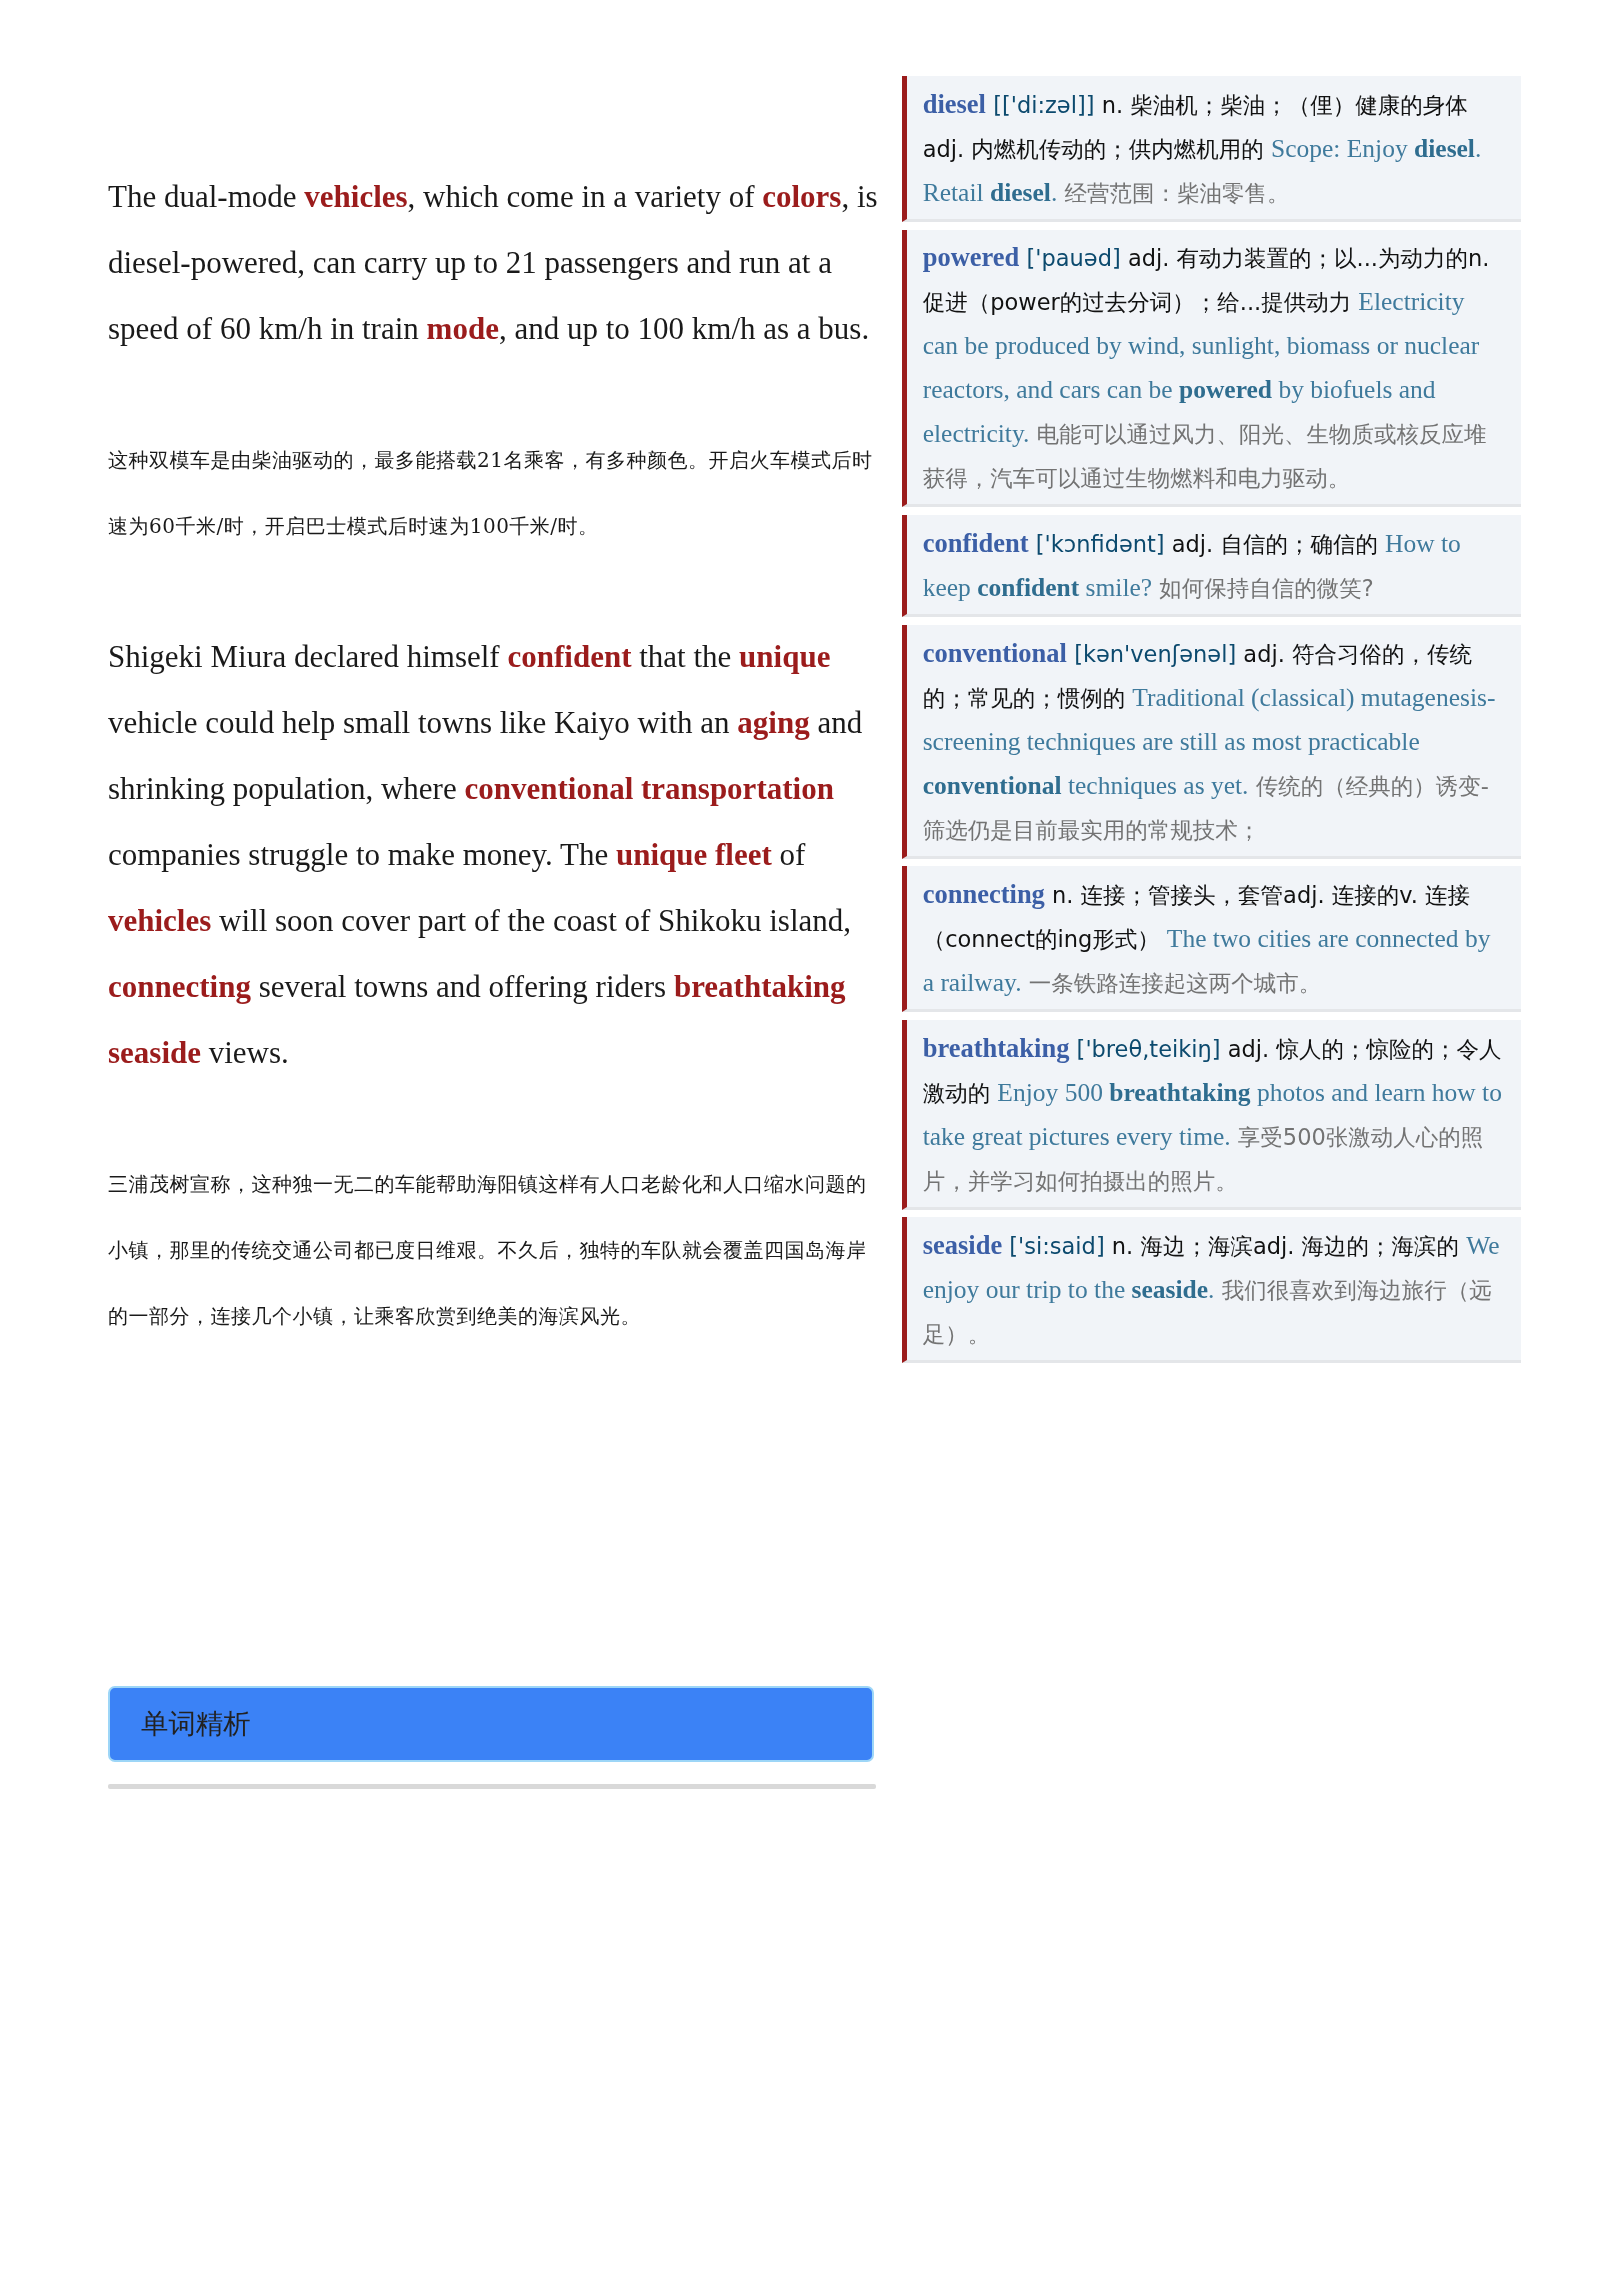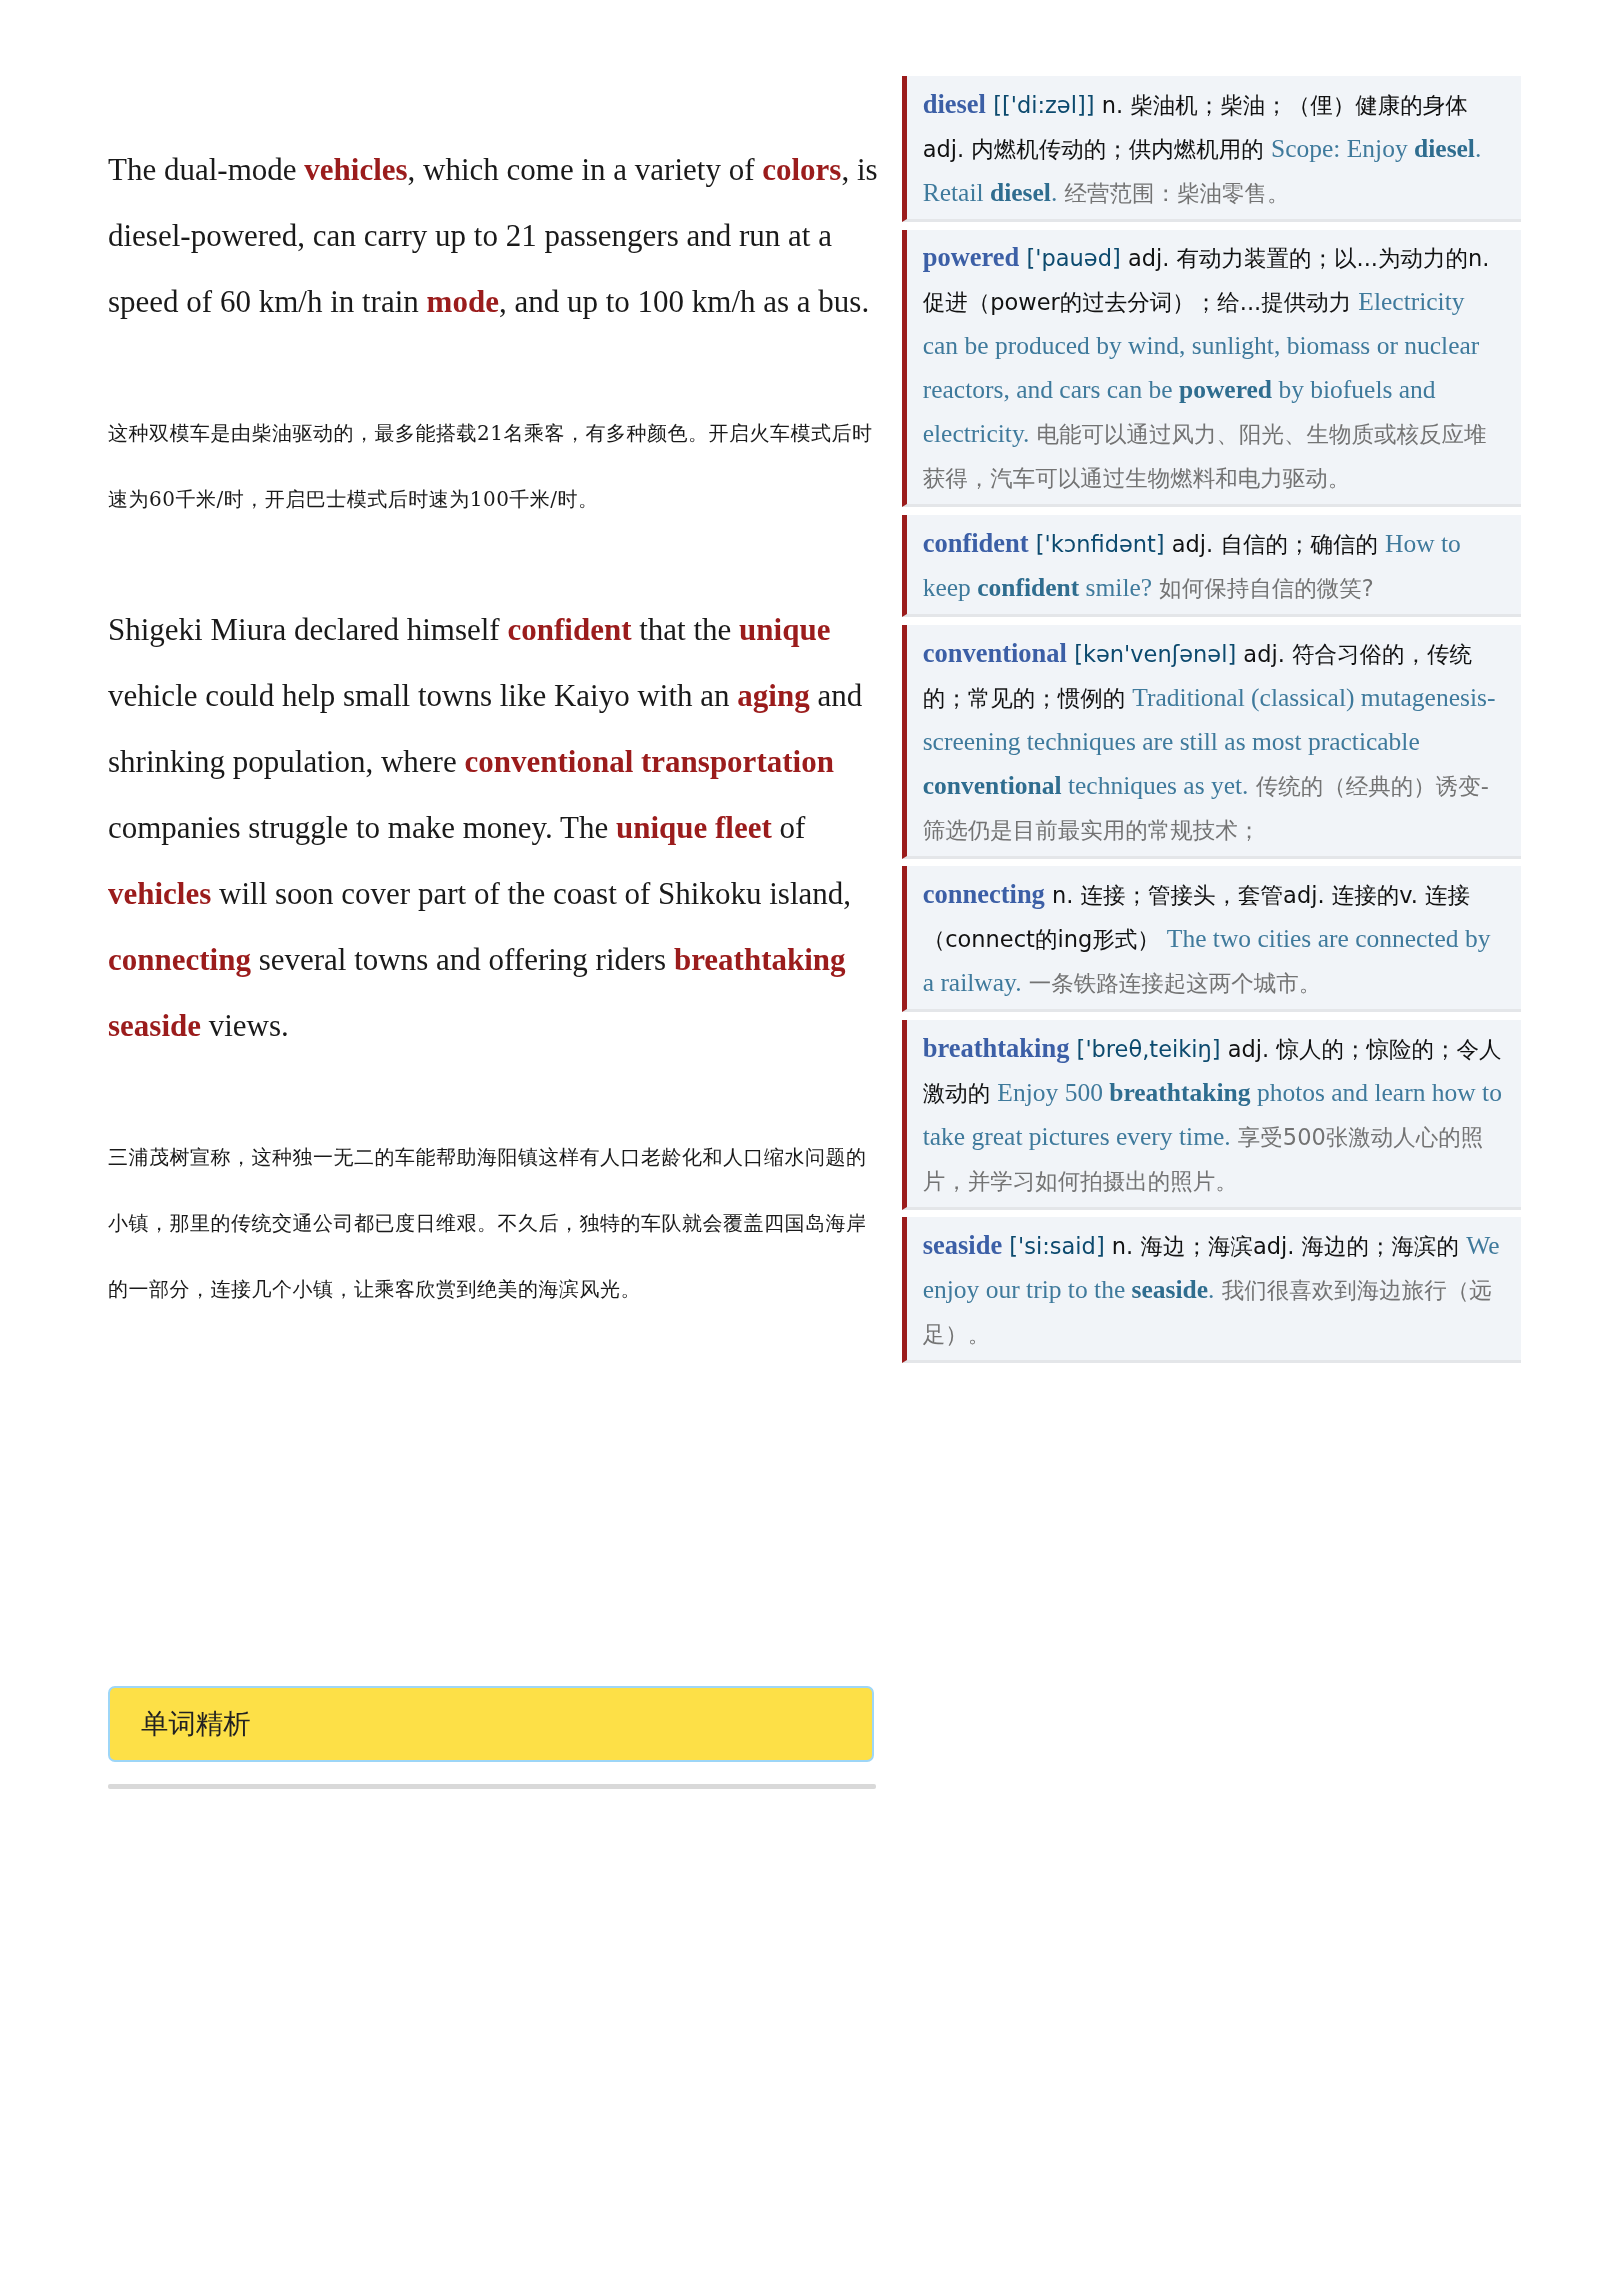--- a/index.html
+++ b/index.html
@@ -9,21 +9,21 @@
     }
     body {
       width: 1620px;
       height: 2293px;
       position: relative;
       overflow: hidden;
     }
     .left-col {
       position: absolute;
       left: 108px;
-      top: 137px;
+      top: 164px;
       width: 774px;
     }
     .para {
       font-family: "Liberation Serif", "DejaVu Serif", serif;
       font-size: 31px;
       line-height: 66px;
       color: #1a1a1a;
       margin: 0 0 65px 0;
     }
     .para.zh {
@@ -34,21 +34,21 @@
     .kw {
       color: #9b1c1c;
       font-weight: bold;
     }
     .section-box {
       position: absolute;
       left: 108px;
       top: 1686px;
       width: 766px;
       height: 76px;
-      background: #fde047;
+      background: #3b82f6;
       border: 2px solid #9dd6f7;
       border-radius: 6.9px;
       box-sizing: border-box;
       display: flex;
       align-items: center;
       padding-left: 31px;
     }
     .section-title {
       font-family: "DejaVu Sans", "Liberation Sans", sans-serif;
       font-size: 27.4px;

